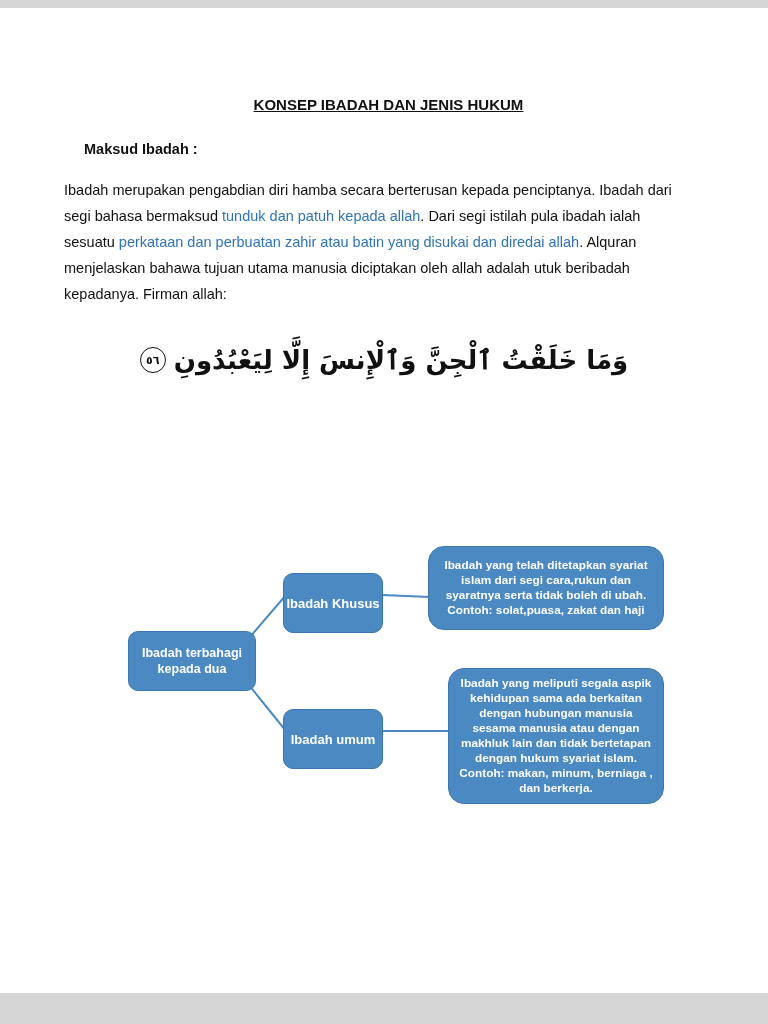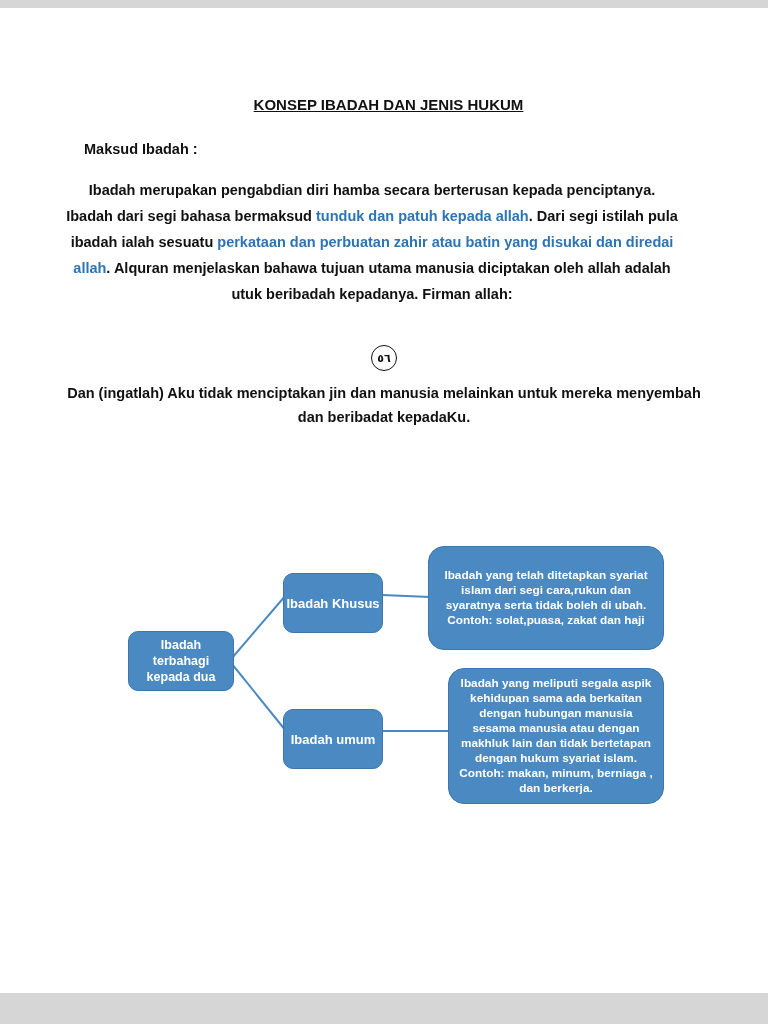--- a/index.html
+++ b/index.html
@@ -34,24 +34,23 @@
   }
   .section-heading {
     margin: 28px 0 0 84px;
     font-size: 14.5px;
     font-weight: bold;
     color: #111;
   }
   .body-para {
     margin: 20px 88px 0 64px;
     font-size: 14.5px;
-    font-weight: bold;
+    font-weight: normal;
     line-height: 26px;
     color: #111;
-    text-align: center;
   }
   .blue-text { color: #2e74b5; }
   .verse-block {
     margin-top: 38px;
     text-align: center;
   }
   .arabic-verse {
     direction: rtl;
     font-family: "DejaVu Sans", sans-serif;
     font-size: 26px;
@@ -106,21 +105,21 @@
     border: 1px solid #3d76ad;
     color: #ffffff;
     font-weight: bold;
     text-align: center;
     display: flex;
     align-items: center;
     justify-content: center;
   }
   .dbox-root {
     left: 128px; top: 93px;
-    width: 106px; height: 60px;
+    width: 128px; height: 60px;
     border-radius: 10px;
     font-size: 12.5px;
     line-height: 16px;
     padding: 0 8px;
   }
   .dbox-branch {
     left: 283px;
     width: 100px; height: 60px;
     border-radius: 10px;
     font-size: 13px;
@@ -128,44 +127,44 @@
   .dbox-branch-1 { top: 35px; }
   .dbox-branch-2 { top: 171px; }
   .dbox-detail {
     border-radius: 16px;
     font-size: 11.8px;
     line-height: 15px;
     padding: 8px 10px;
   }
   .dbox-detail-1 {
     left: 428px; top: 8px;
-    width: 236px; height: 104px;
+    width: 236px; height: 84px;
   }
   .dbox-detail-2 {
     left: 448px; top: 130px;
     width: 216px; height: 136px;
   }
 </style>
 </head>
 <body>
 
 <div class="viewer">
   <div class="page">
 
     <h1 class="doc-title">KONSEP IBADAH DAN JENIS HUKUM</h1>
 
     <p class="section-heading">Maksud Ibadah :</p>
 
     <p class="body-para"><span>Ibadah merupakan pengabdian diri hamba secara berterusan kepada penciptanya. Ibadah dari segi bahasa bermaksud </span><span class="blue-text">tunduk dan patuh kepada allah</span><span>. Dari segi istilah pula ibadah ialah sesuatu </span><span class="blue-text">perkataan dan perbuatan zahir atau batin yang disukai dan diredai allah</span><span>.  Alquran menjelaskan bahawa tujuan utama manusia diciptakan oleh allah adalah utuk beribadah kepadanya.  Firman allah:</span></p>
 
     <div class="verse-block">
       <div class="arabic-verse">
+        <span>وَمَا خَلَقْتُ ٱلْجِنَّ وَٱلْإِنسَ إِلَّا لِيَعْبُدُونِ</span>
         <span class="ayah-circle">٥٦</span>
       </div>
-      <p class="verse-translation">Dan (ingatlah) Aku tidak menciptakan jin dan manusia melainkan untuk mereka menyembah dan beribadat kepadaKu.</p>
     </div>
 
 
     <div class="diagram">
       <svg class="connectors" viewBox="0 0 768 280" xmlns="http://www.w3.org/2000/svg">
         <line x1="232" y1="120" x2="286" y2="57" stroke="#4a89c2" stroke-width="2"></line>
         <line x1="232" y1="126" x2="286" y2="193" stroke="#4a89c2" stroke-width="2"></line>
         <line x1="382" y1="57" x2="430" y2="59" stroke="#4a89c2" stroke-width="2"></line>
         <line x1="382" y1="193" x2="450" y2="193" stroke="#4a89c2" stroke-width="2"></line>
       </svg>

